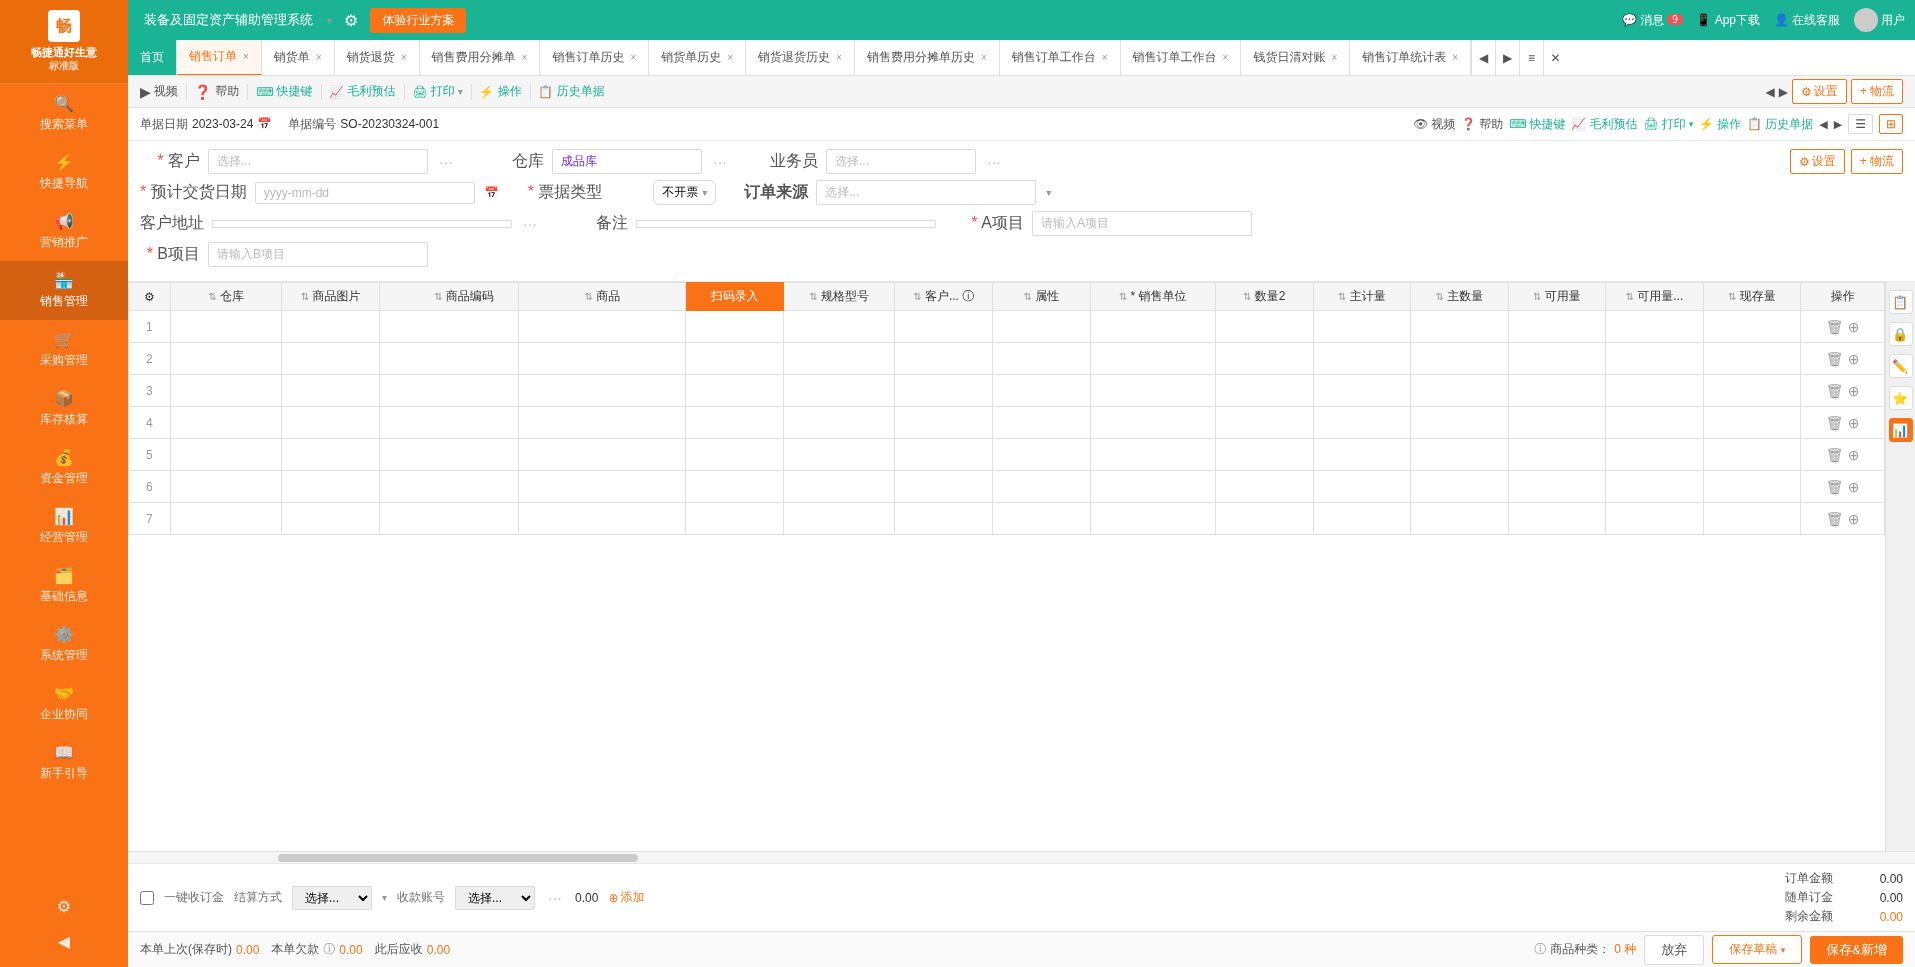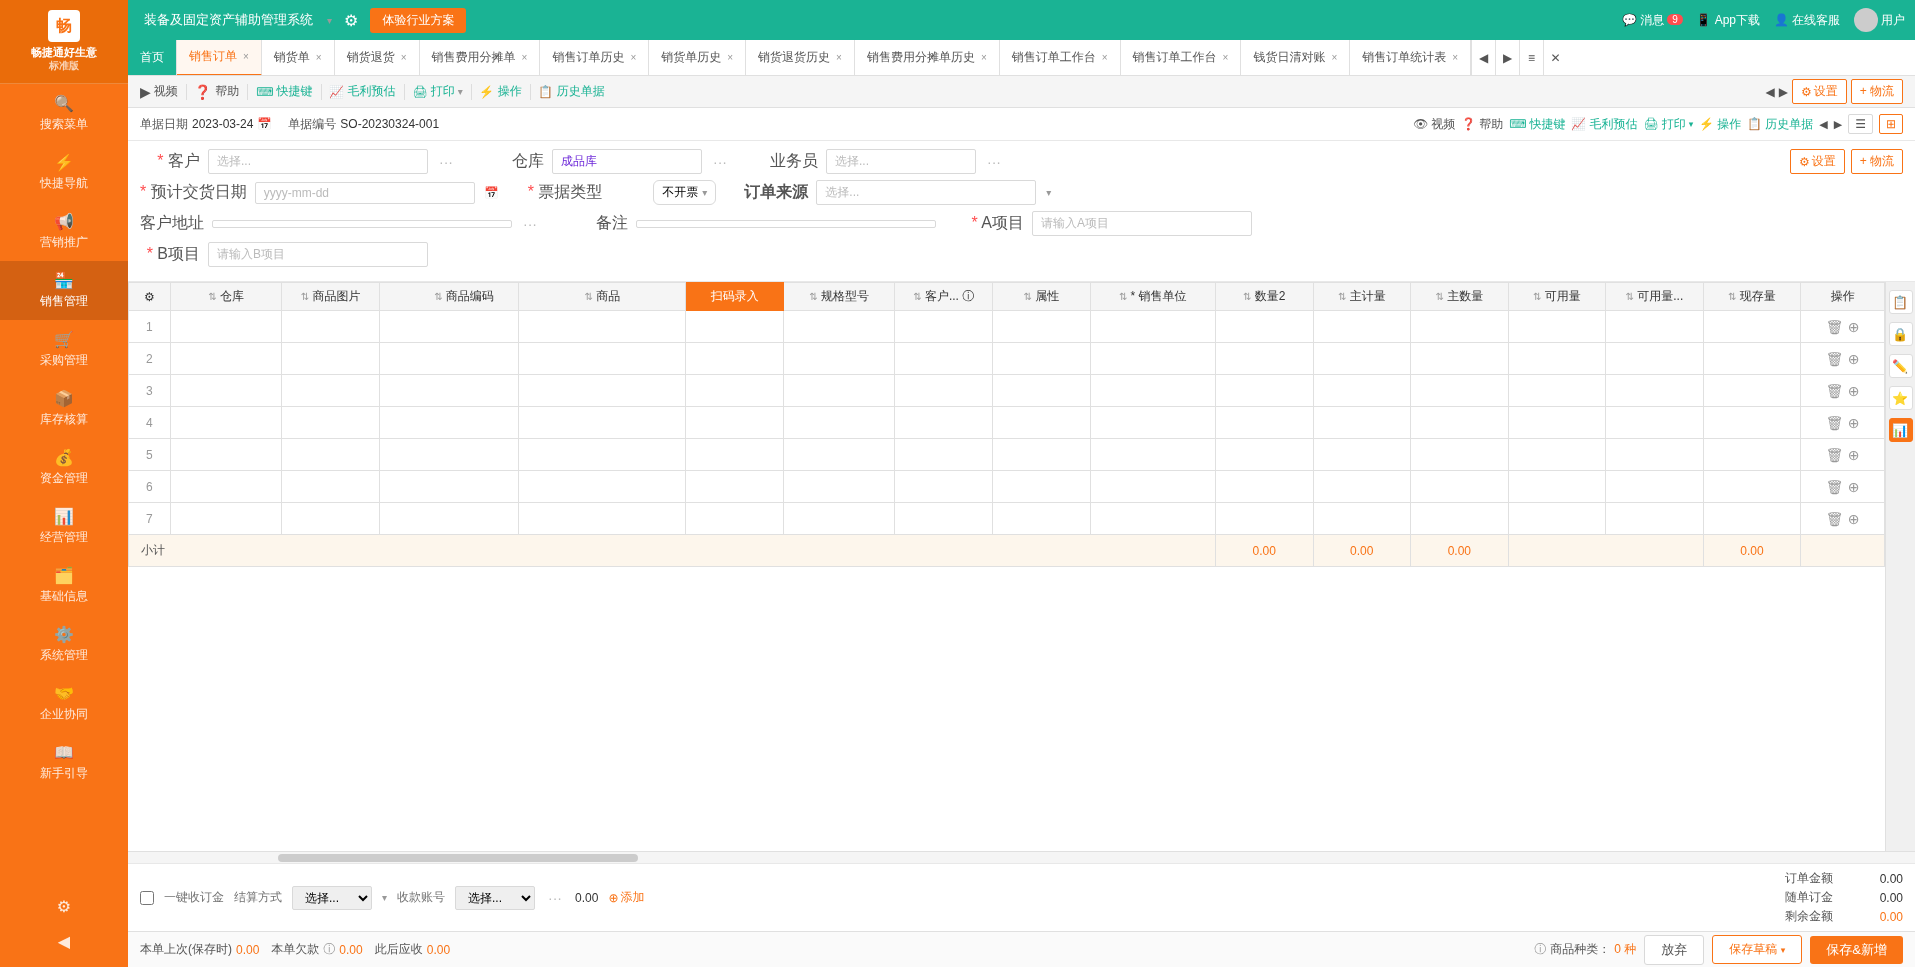--- a/index.html
+++ b/index.html
@@ -1027,31 +1027,20 @@
               <td></td>
               <td></td>
               <td></td>
               <td>
                 <div class="td-ops">
                   <span class="td-op-btn">🗑</span>
                   <span class="td-op-btn">⊕</span>
                 </div>
               </td>
             </tr>
-            <tr class="summary-row">
-              <td colspan="10" style="text-align:left;padding-left:12px;">
-                <span class="summary-label">小计</span>
-              </td>
-              <td style="color:#f97316;font-weight:500;">0.00</td>
-              <td style="color:#f97316;font-weight:500;">0.00</td>
-              <td style="color:#f97316;font-weight:500;">0.00</td>
-              <td colspan="2"></td>
-              <td style="color:#f97316;font-weight:500;">0.00</td>
-              <td></td>
-            </tr>
           </tbody>
         </table>
       </div>
 
       <div id="right-panel">
         <div class="rp-btn">📋</div>
         <div class="rp-btn">🔒</div>
         <div class="rp-btn">✏️</div>
         <div class="rp-btn">⭐</div>
         <div class="rp-btn" style="background:#f97316;color:white;border-color:#f97316;">📊</div>

